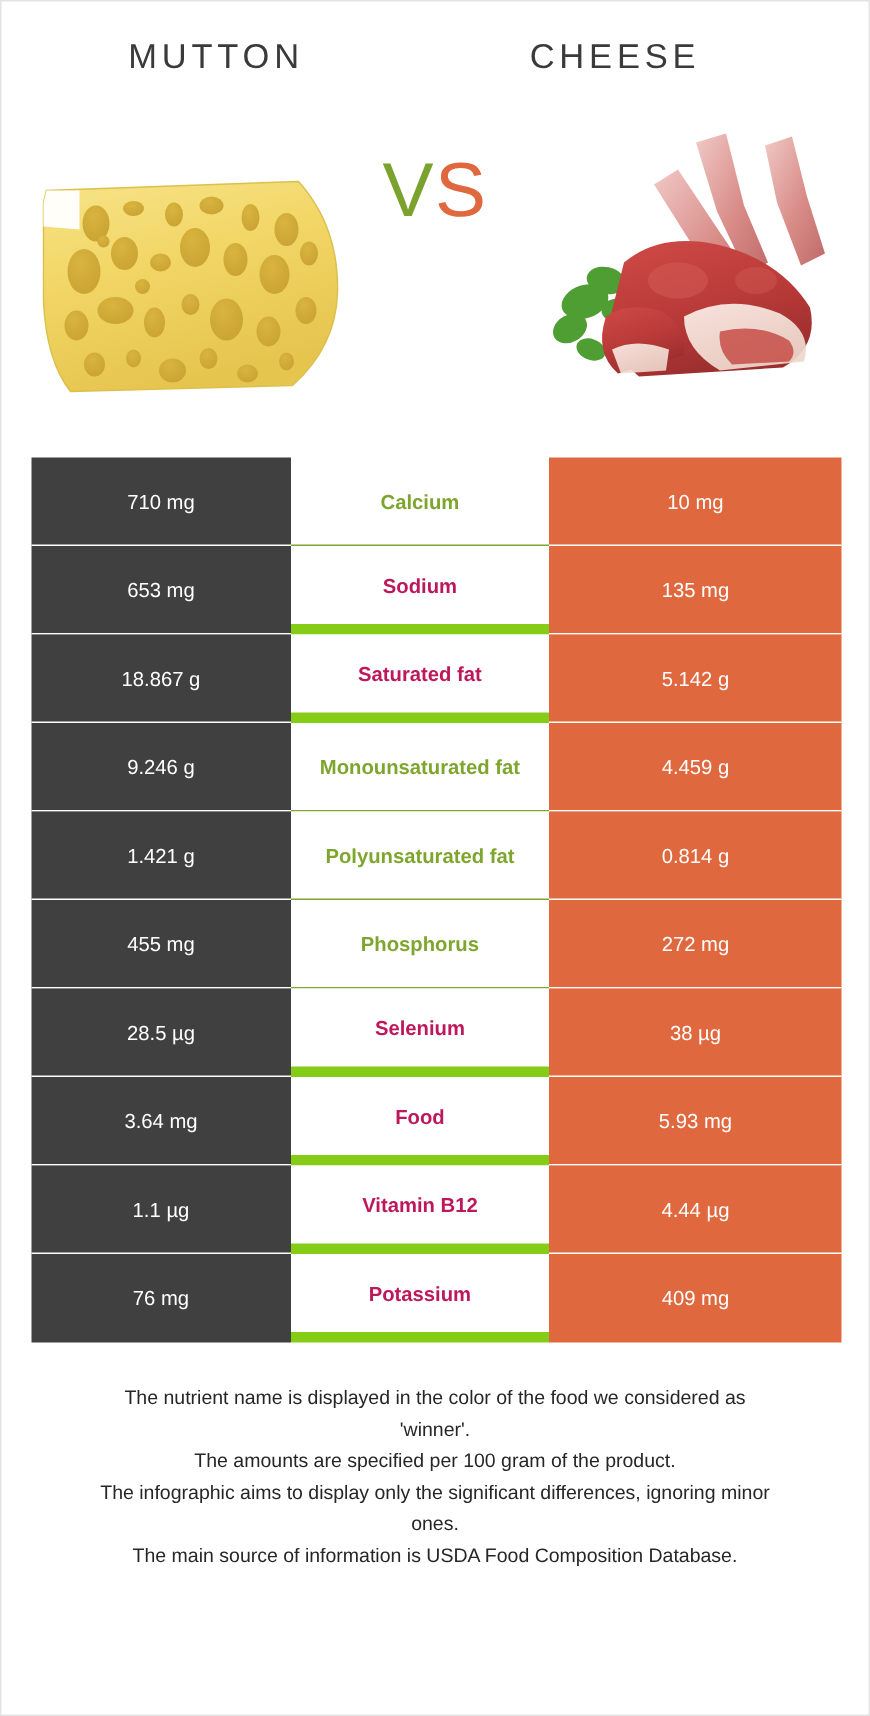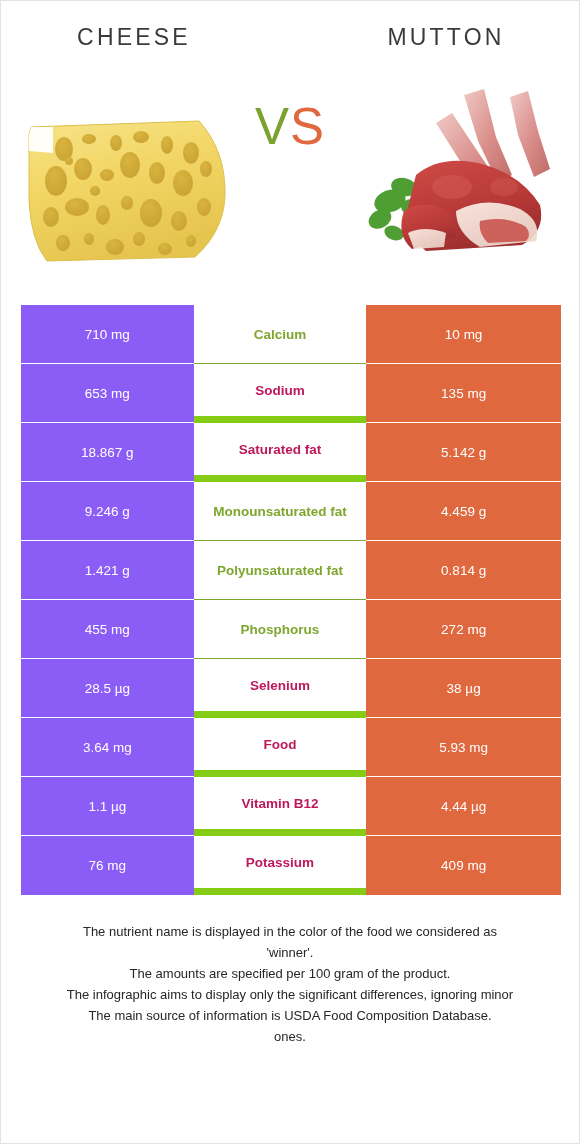--- a/index.html
+++ b/index.html
@@ -92,21 +92,21 @@
   }
   .cell {
     display: flex;
     align-items: center;
     justify-content: center;
     font-size: 13.5px;
     box-sizing: border-box;
   }
   .cell-left {
     width: 180px;
-    background: #8b5cf6;
+    background: #404040;
     color: #ffffff;
     border-bottom: 1px solid #ffffff;
   }
   .cell-mid {
     width: 180px;
     background: #ffffff;
     font-weight: bold;
     font-size: 13.5px;
   }
   .cell-right {
@@ -130,22 +130,22 @@
     font-family: "Liberation Sans", sans-serif;
   }
   .footer div { white-space: normal; }
 </style>
 </head>
 <body>
 
 <div class="page">
 
   <div class="titles">
+    <div class="title title-right">MUTTON</div>
     <div class="title title-left">CHEESE</div>
-    <div class="title title-right">MUTTON</div>
   </div>
 
   <div class="hero">
 
     <div class="hero-left">
       <div class="cheese-wrap">
         <svg width="215" height="185" viewBox="0 0 215 185">
           <defs>
             <linearGradient id="chGrad" x1="0" y1="0" x2="0.35" y2="1">
               <stop offset="0%" stop-color="#f7e489"></stop>
@@ -306,17 +306,17 @@
       <div class="cell cell-right">409 mg</div>
     </div>
 
   </div>
 
   <div class="footer">
     <div>The nutrient name is displayed in the color of the food we considered as</div>
     <div>'winner'.</div>
     <div>The amounts are specified per 100 gram of the product.</div>
     <div>The infographic aims to display only the significant differences, ignoring minor</div>
+    <div>ones.</div>
     <div>The main source of information is USDA Food Composition Database.</div>
-    <div>ones.</div>
   </div>
 
 </div>
 
 </body></html>

